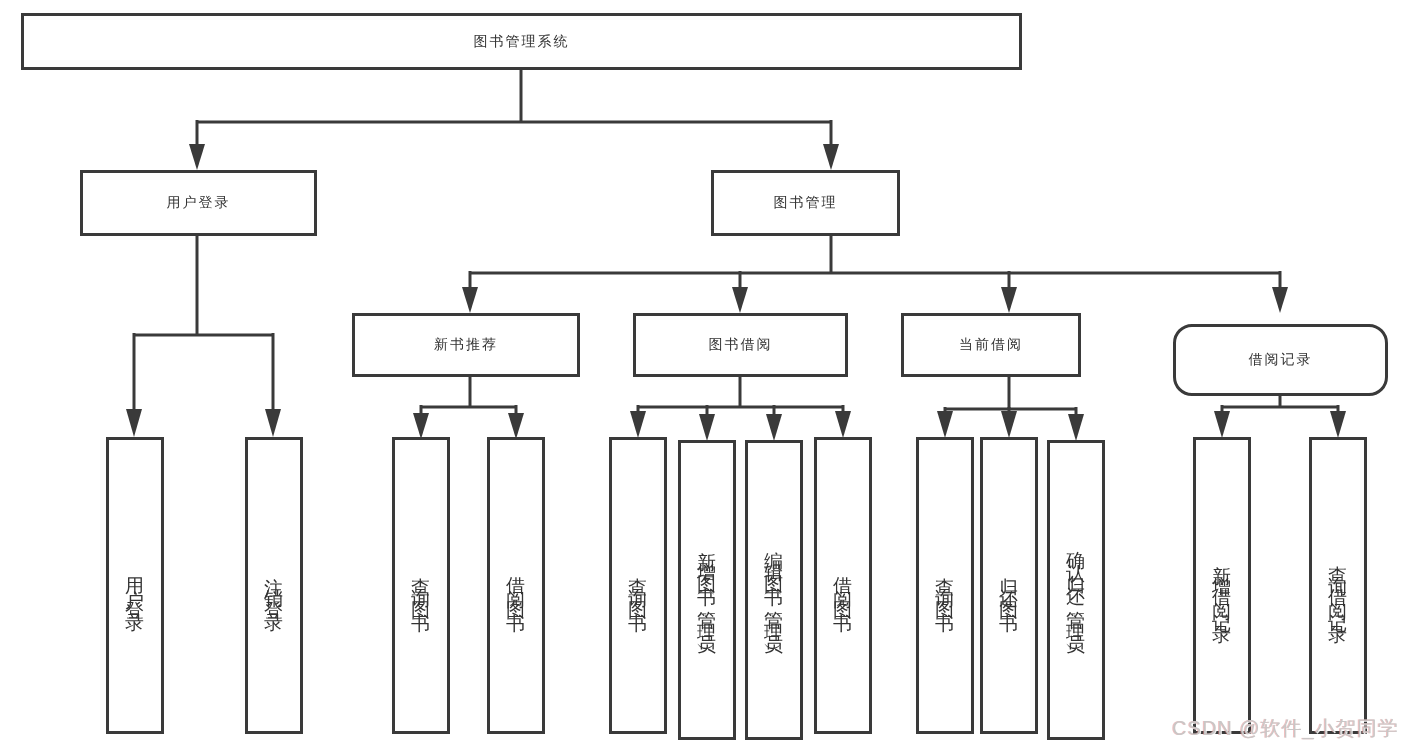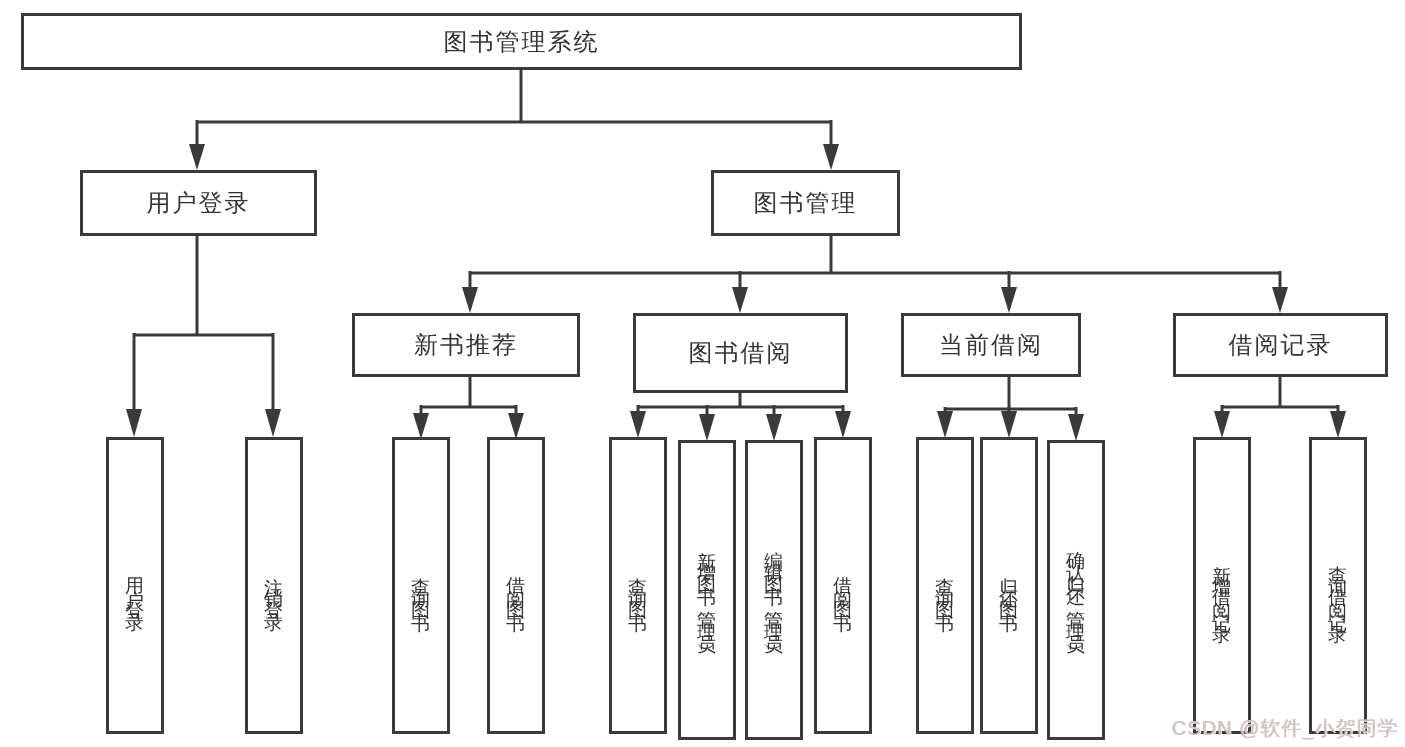--- a/index.html
+++ b/index.html
@@ -35,42 +35,42 @@
     position: absolute;
     box-sizing: border-box;
     background: #ffffff;
     border: 3px solid #3a3a3a;
     display: flex;
     align-items: center;
     justify-content: center;
     color: #333333;
   }
   .hbox {
-    font-size: 24px;
+    font-size: 14px;
     letter-spacing: 2px;
     text-align: left;
     white-space: nowrap;
   }
   .vbox .vlabel {
     writing-mode: vertical-rl;
     text-orientation: mixed;
     font-size: 19px;
     letter-spacing: 12px;
     line-height: 1;
     white-space: nowrap;
     color: #333333;
   }
   
   #node-root            { left: 21px;   top: 13px;  width: 1001px; height: 57px; }
   #node-user-login      { left: 80px;   top: 170px; width: 237px;  height: 66px; }
   #node-book-management { left: 711px;  top: 170px; width: 189px;  height: 66px; }
   #node-new-book-recommend { left: 352px;  top: 313px; width: 228px; height: 64px; }
-  #node-book-borrowing     { left: 633px;  top: 313px; width: 215px; height: 80px; }
+  #node-book-borrowing     { left: 633px;  top: 313px; width: 215px; height: 64px; }
   #node-current-borrowing  { left: 901px;  top: 313px; width: 180px; height: 64px; }
-  #node-borrow-records     { left: 1173px; top: 313px; width: 215px; height: 64px; }
+  #node-borrow-records     { left: 1173px; top: 324px; width: 215px; height: 72px; border-radius: 19px; }
   .leaf { top: 437px; width: 58px; height: 297px; }
   .leaf-tall { top: 440px; width: 58px; height: 300px; }
   #leaf-user-login      { left: 106px; }
   #leaf-logout          { left: 245px; }
   #leaf-query-books-1   { left: 392px; }
   #leaf-borrow-books-1  { left: 487px; }
   #leaf-query-books-2   { left: 609px; }
   #leaf-add-book        { left: 678px; }
   #leaf-edit-book       { left: 745px; }
   #leaf-borrow-books-2  { left: 814px; }

